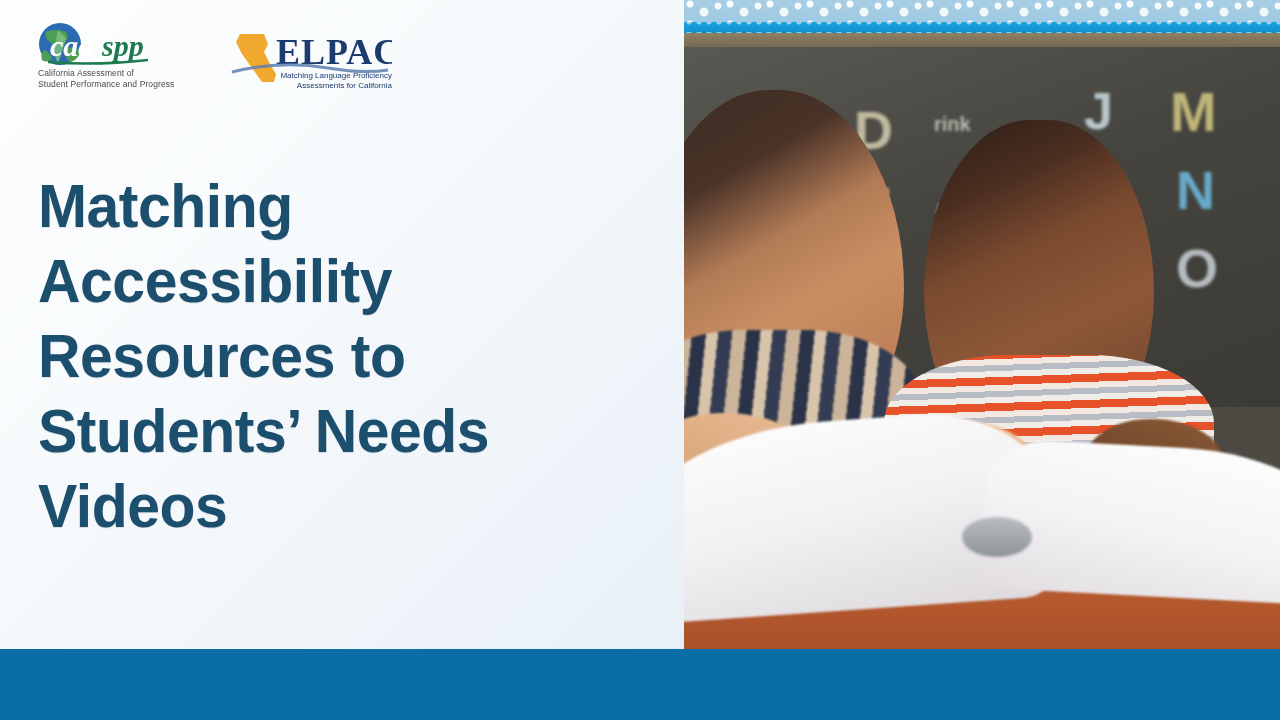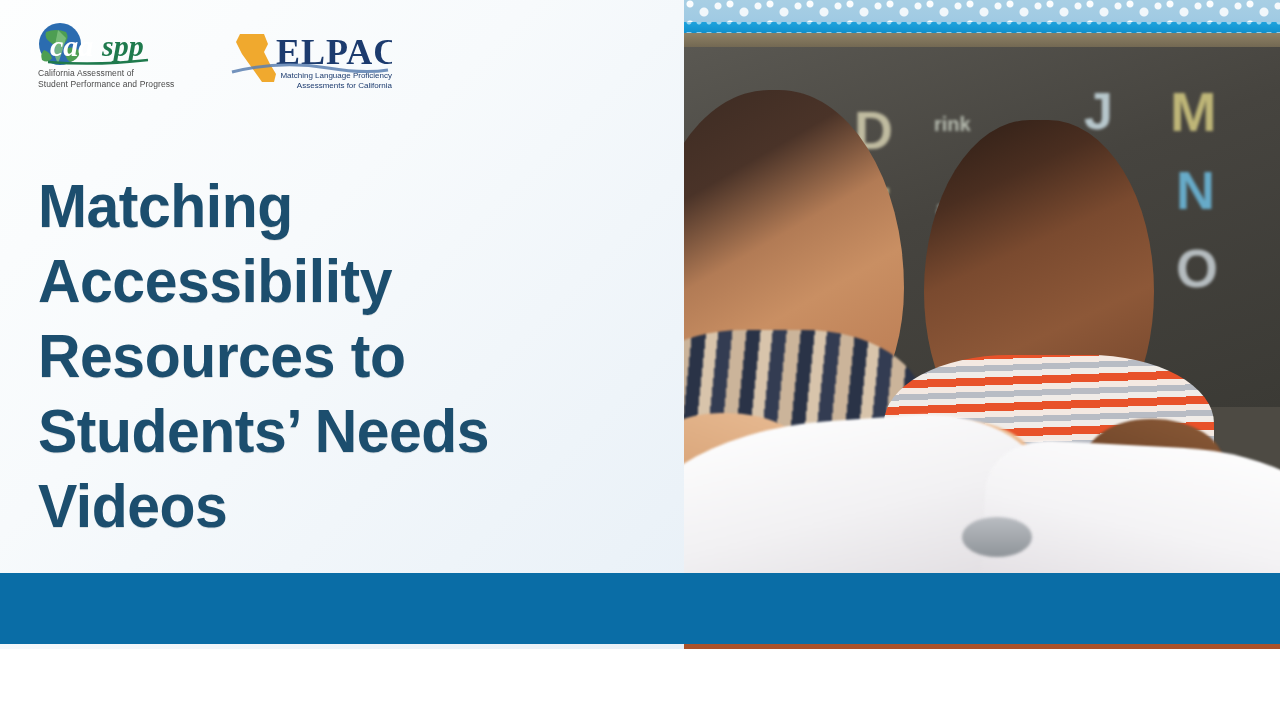--- a/index.html
+++ b/index.html
@@ -3,21 +3,21 @@
 <meta charset="utf-8">
 <style>
   * { margin:0; padding:0; box-sizing:border-box; }
   html,body {
     width:1280px; height:720px; overflow:hidden;
     background:#ffffff;
     font-family:"Liberation Sans", sans-serif;
   }
   .slide {
     position:relative;
-    width:1280px; height:644px;
+    width:1280px; height:720px;
     background:#1d4ed8;
   }
 
   
   .left-panel {
     position:absolute; left:0; top:0;
     width:684px; height:649px;
     background:linear-gradient(135deg,#fdfefe 0%,#f7fafc 40%,#e8f0f7 100%);
   }
 

